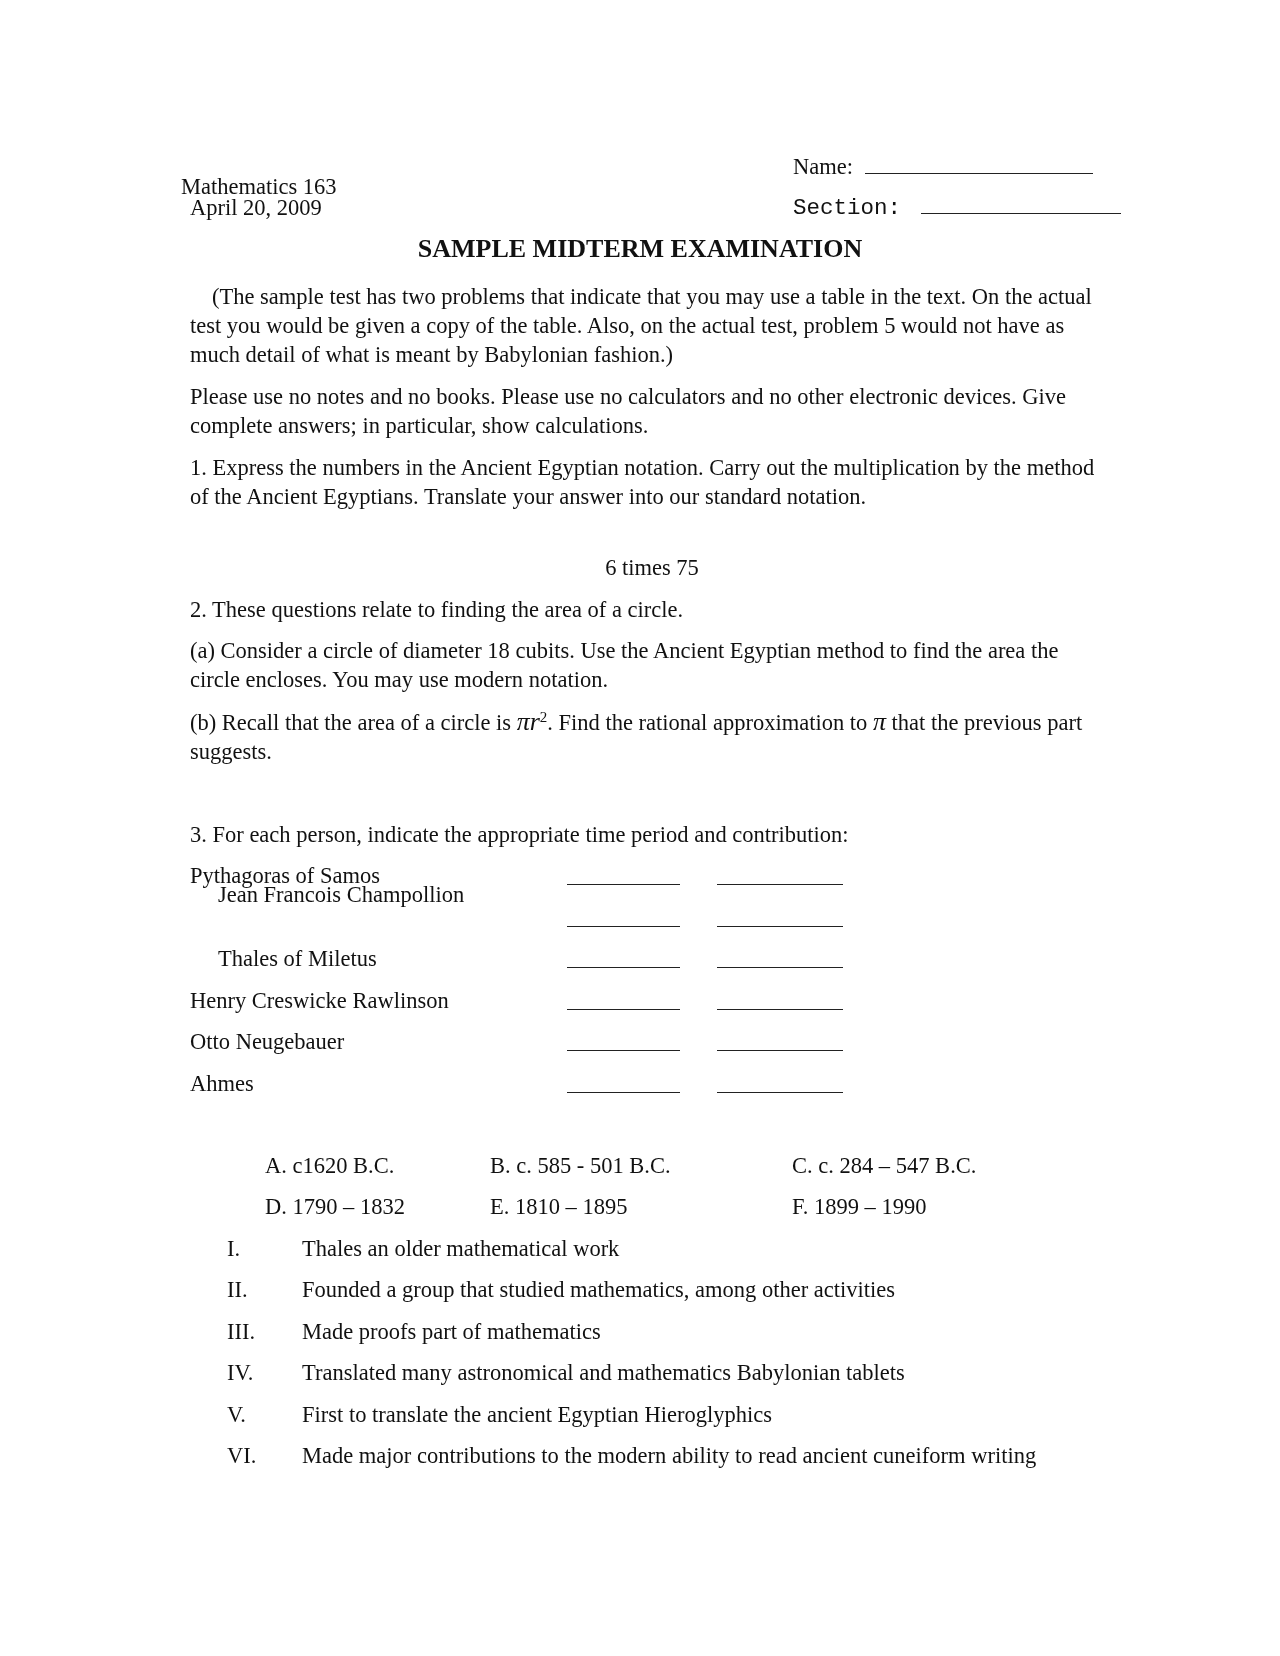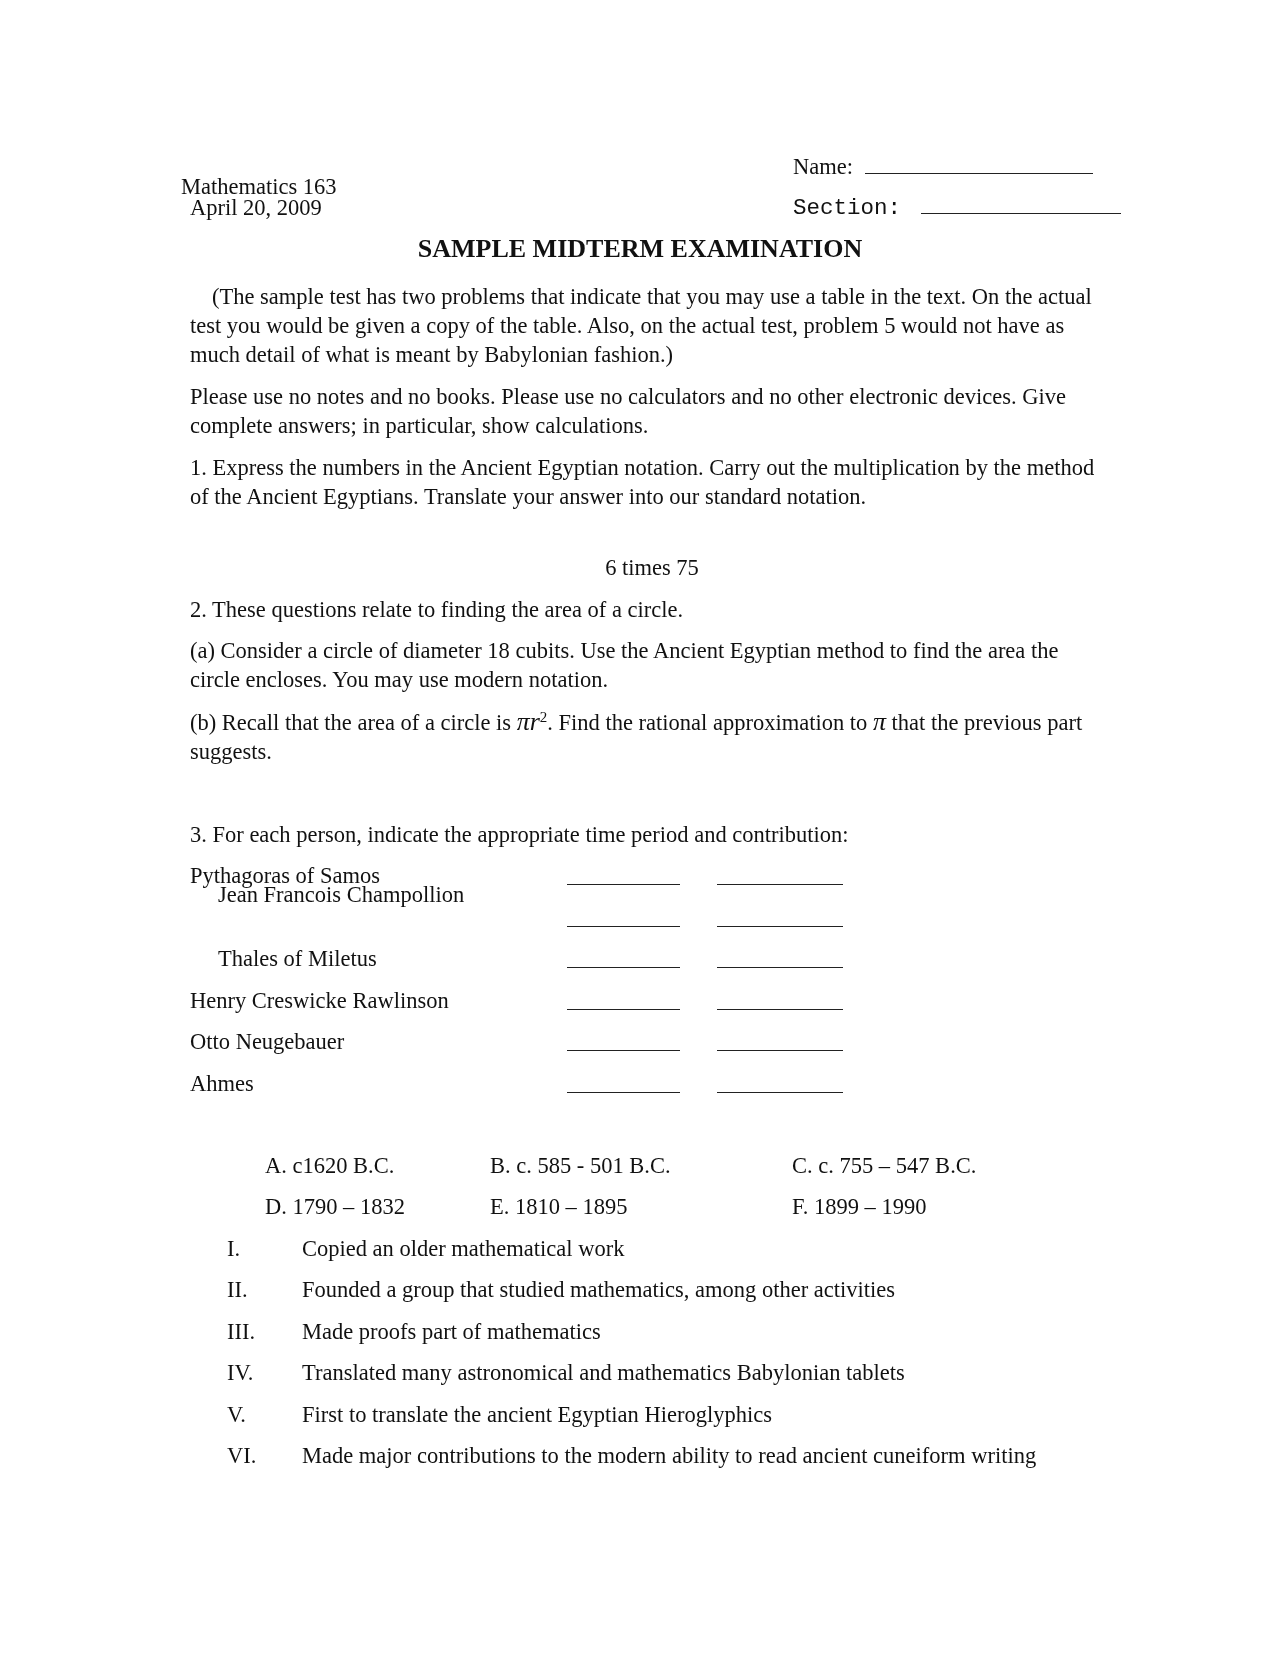--- a/index.html
+++ b/index.html
@@ -61,29 +61,29 @@
   <span class="blank abs" style="left:717px;top:989px;width:126px;"></span>
   <span class="blank abs" style="left:567px;top:1030px;width:113px;"></span>
   <span class="blank abs" style="left:717px;top:1030px;width:126px;"></span>
   <span class="blank abs" style="left:567px;top:1072px;width:113px;"></span>
   <span class="blank abs" style="left:717px;top:1072px;width:126px;"></span>
 </div>
 
 <div>
   <div class="abs" style="left:265px;top:1151px;">A. c1620 B.C.</div>
   <div class="abs" style="left:490px;top:1151px;">B. c. 585 - 501 B.C.</div>
-  <div class="abs" style="left:792px;top:1151px;">C. c. 755 – 547 B.C.</div>
+  <div class="abs" style="left:792px;top:1151px;">C. c. 284 – 547 B.C.</div>
   <div class="abs" style="left:265px;top:1192px;">D. 1790 – 1832</div>
   <div class="abs" style="left:490px;top:1192px;">E. 1810 – 1895</div>
   <div class="abs" style="left:792px;top:1192px;">F. 1899 – 1990</div>
 </div>
 
 <div>
   <div class="abs" style="left:227px;top:1234px;">I.</div>
-  <div class="abs" style="left:302px;top:1234px;">Copied an older mathematical work</div>
+  <div class="abs" style="left:302px;top:1234px;">Thales an older mathematical work</div>
   <div class="abs" style="left:227px;top:1275px;text-align:center;">II.</div>
   <div class="abs" style="left:302px;top:1275px;">Founded a group that studied mathematics, among other activities</div>
   <div class="abs" style="left:227px;top:1317px;">III.</div>
   <div class="abs" style="left:302px;top:1317px;">Made proofs part of mathematics</div>
   <div class="abs" style="left:227px;top:1358px;">IV.</div>
   <div class="abs" style="left:302px;top:1358px;">Translated many astronomical and mathematics Babylonian tablets</div>
   <div class="abs" style="left:227px;top:1400px;">V.</div>
   <div class="abs" style="left:302px;top:1400px;">First to translate the ancient Egyptian Hieroglyphics</div>
   <div class="abs" style="left:227px;top:1441px;">VI.</div>
   <div style="position:absolute;left:302px;top:1441px;width:760px;">Made major contributions to the modern ability to read ancient cuneiform writing</div>

